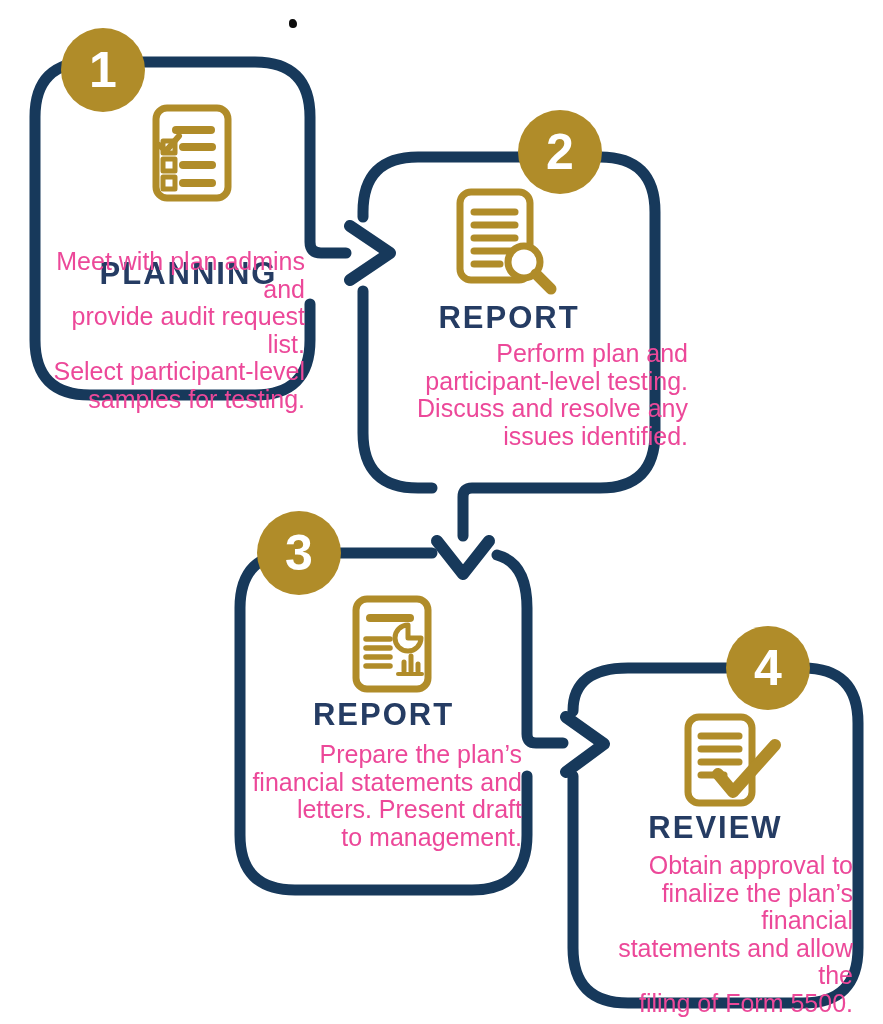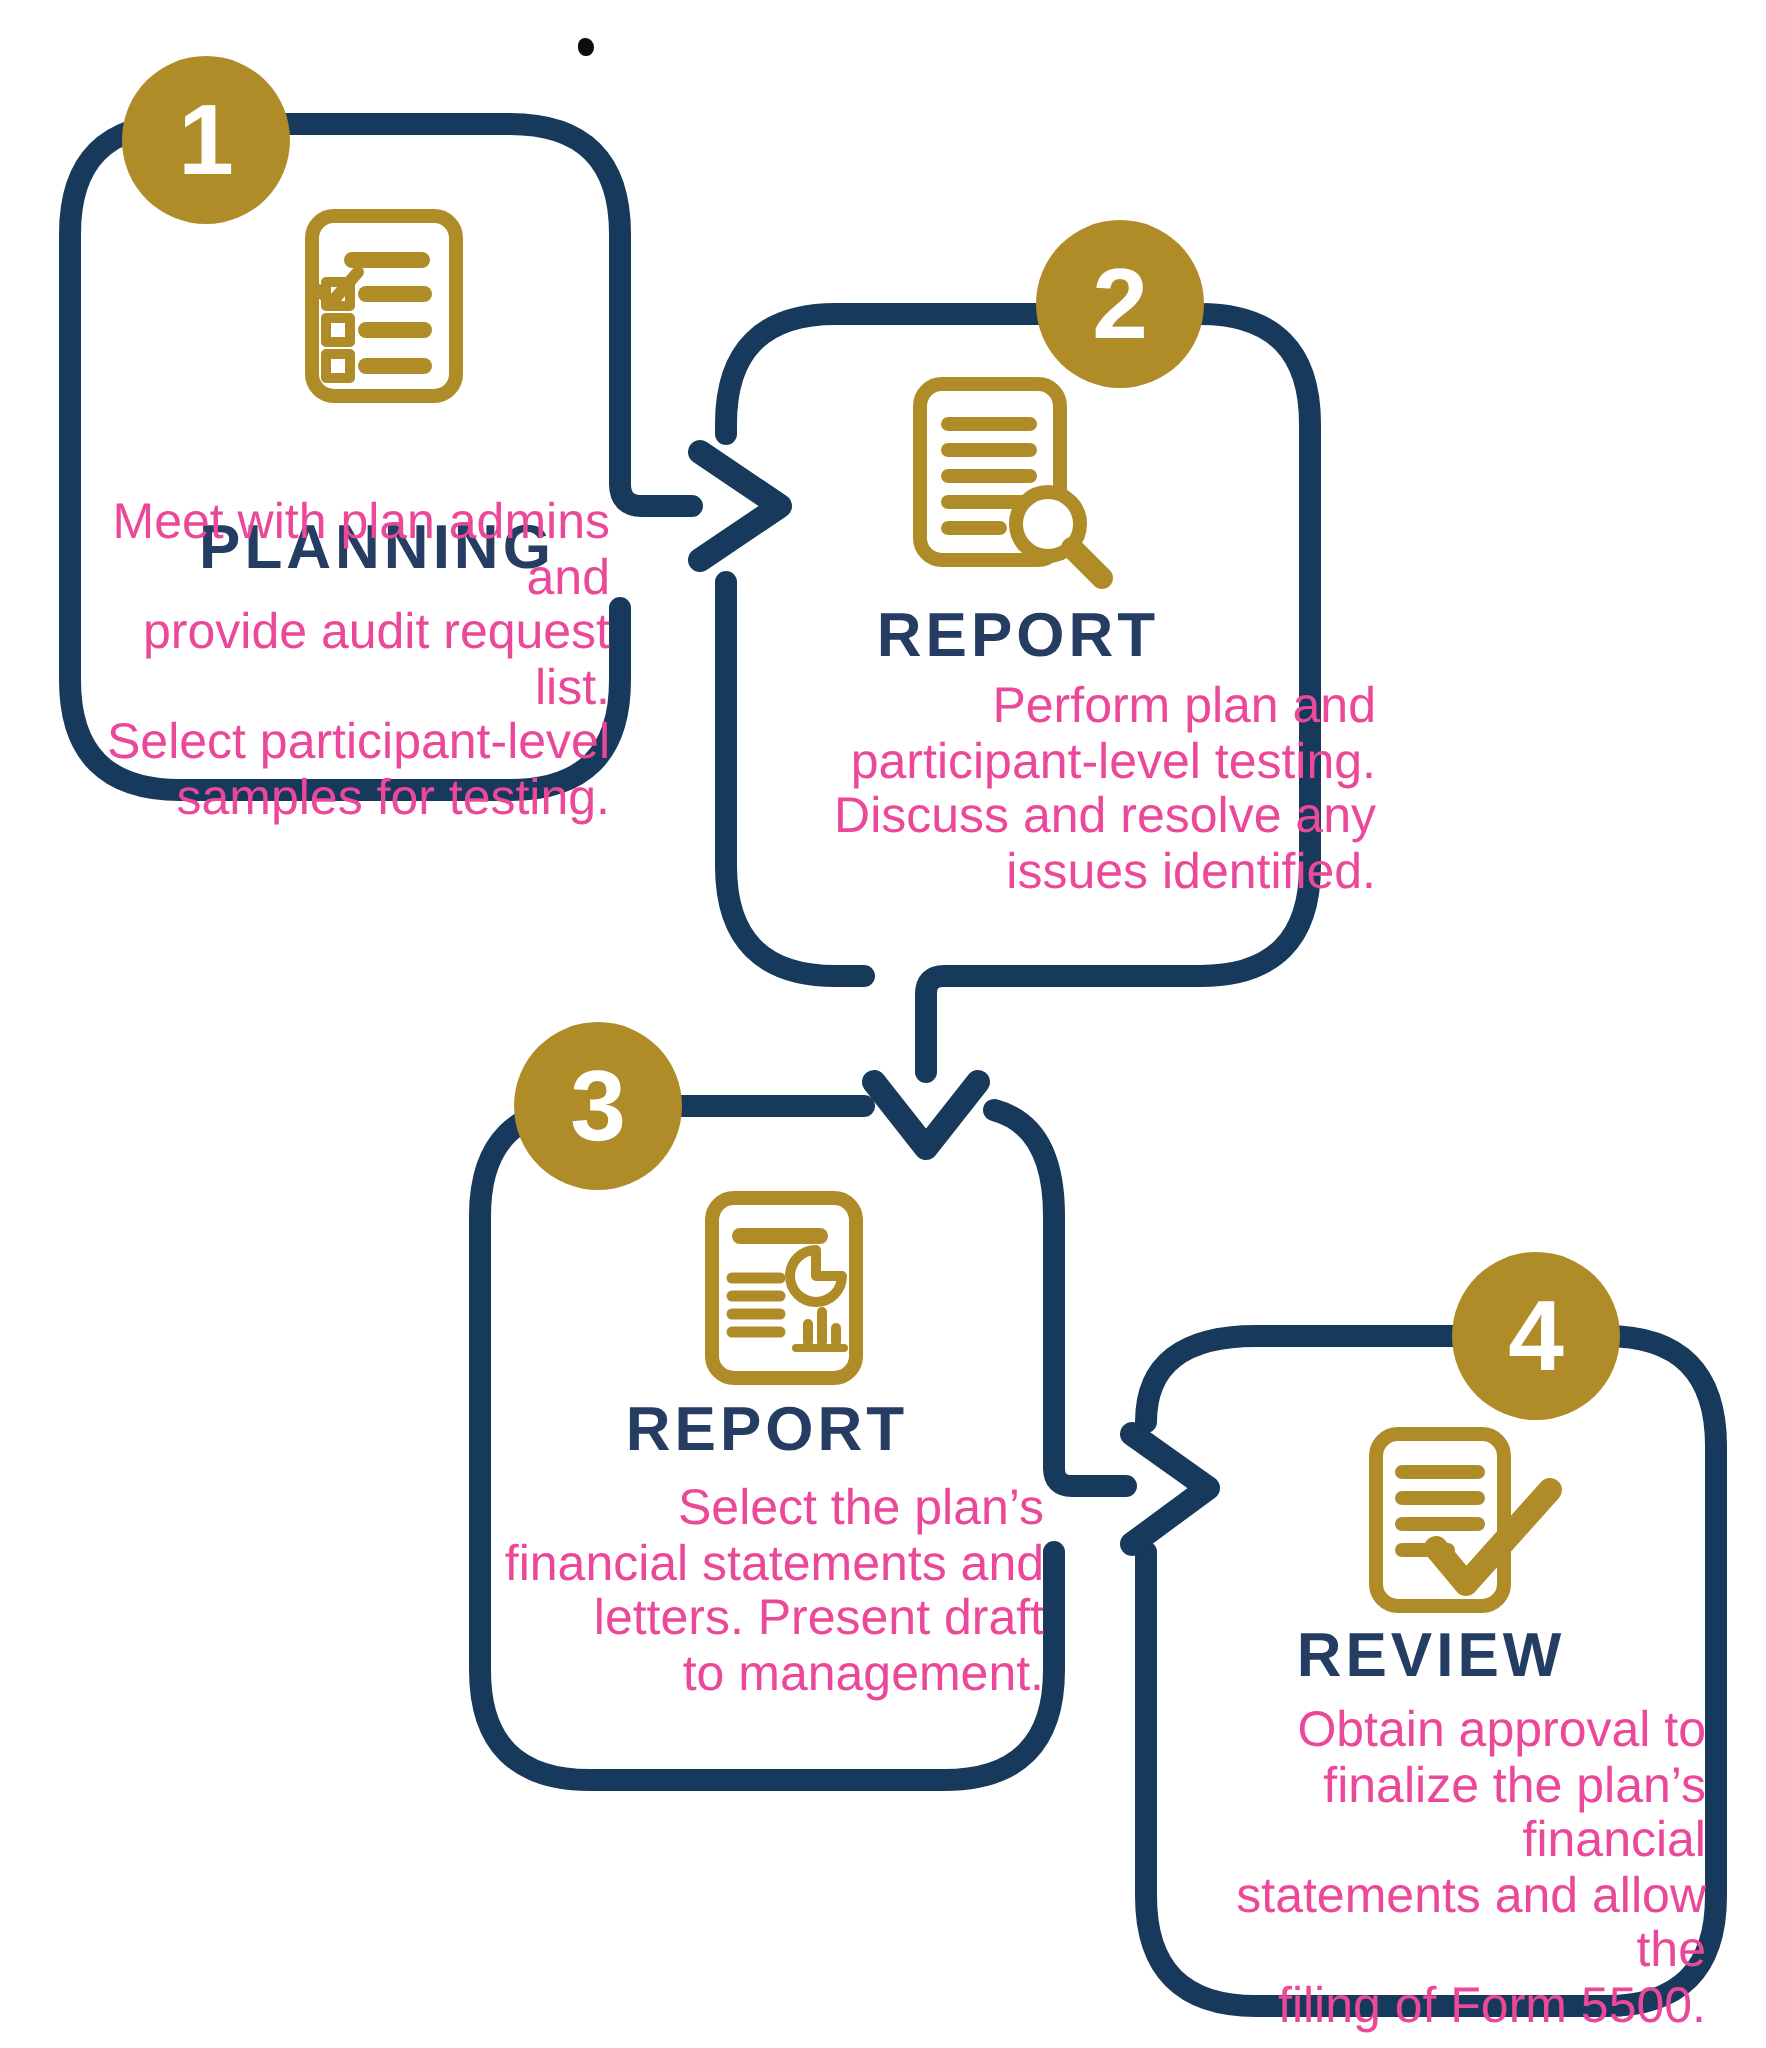--- a/index.html
+++ b/index.html
@@ -144,21 +144,21 @@
   <div class="step-title" style="left:573px; top:810px; width:285px;">REVIEW</div>
 
   <div class="step-desc" style="left:40px;  top:248px; width:265px;">Meet with plan admins and
 provide audit request list.
 Select participant-level
 samples for testing.</div>
   <div class="step-desc" style="left:368px; top:340px; width:282px;padding-left:38px;">Perform plan and
 participant-level testing.
 Discuss and resolve any
 issues identified.</div>
-  <div class="step-desc" style="left:245px; top:741px; width:277px;">Select the plan’s
+  <div class="step-desc" style="left:245px; top:741px; width:277px;">Prepare the plan’s
 financial statements and
 letters. Present draft
 to management.</div>
   <div class="step-desc" style="left:578px; top:852px; width:275px;">Obtain approval to
 finalize the plan’s financial
 statements and allow the
 filing of Form 5500.</div>
 
 </div>
 

